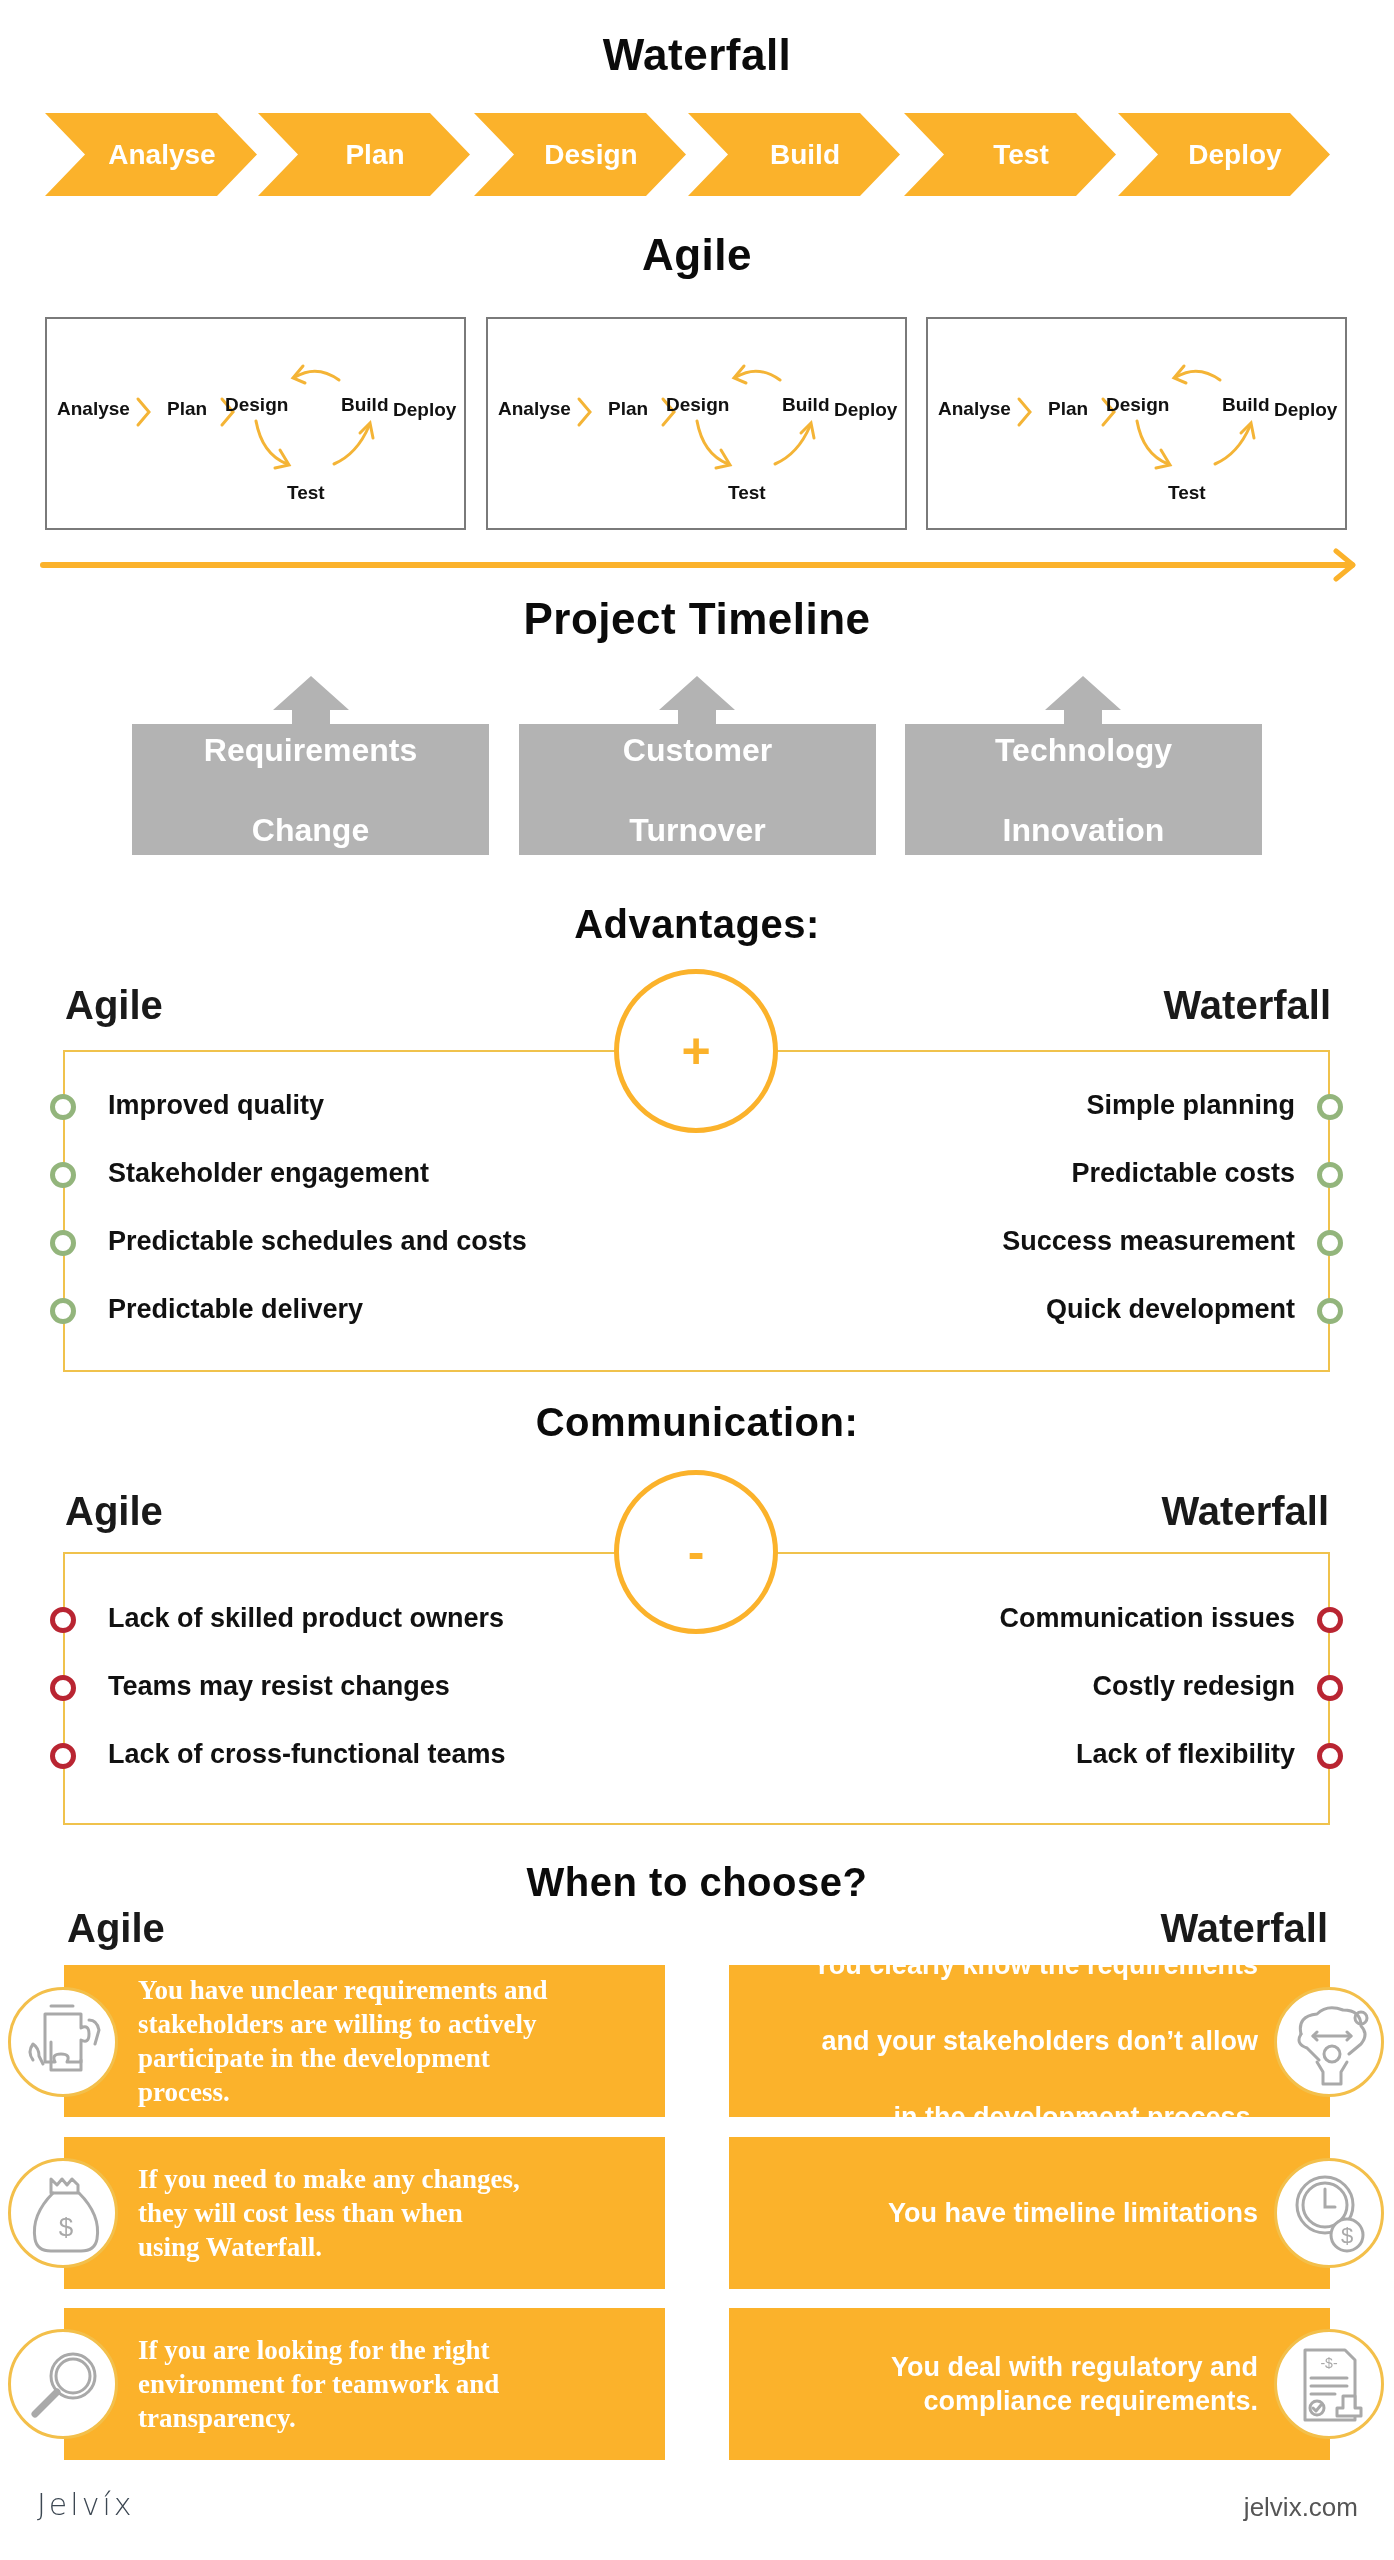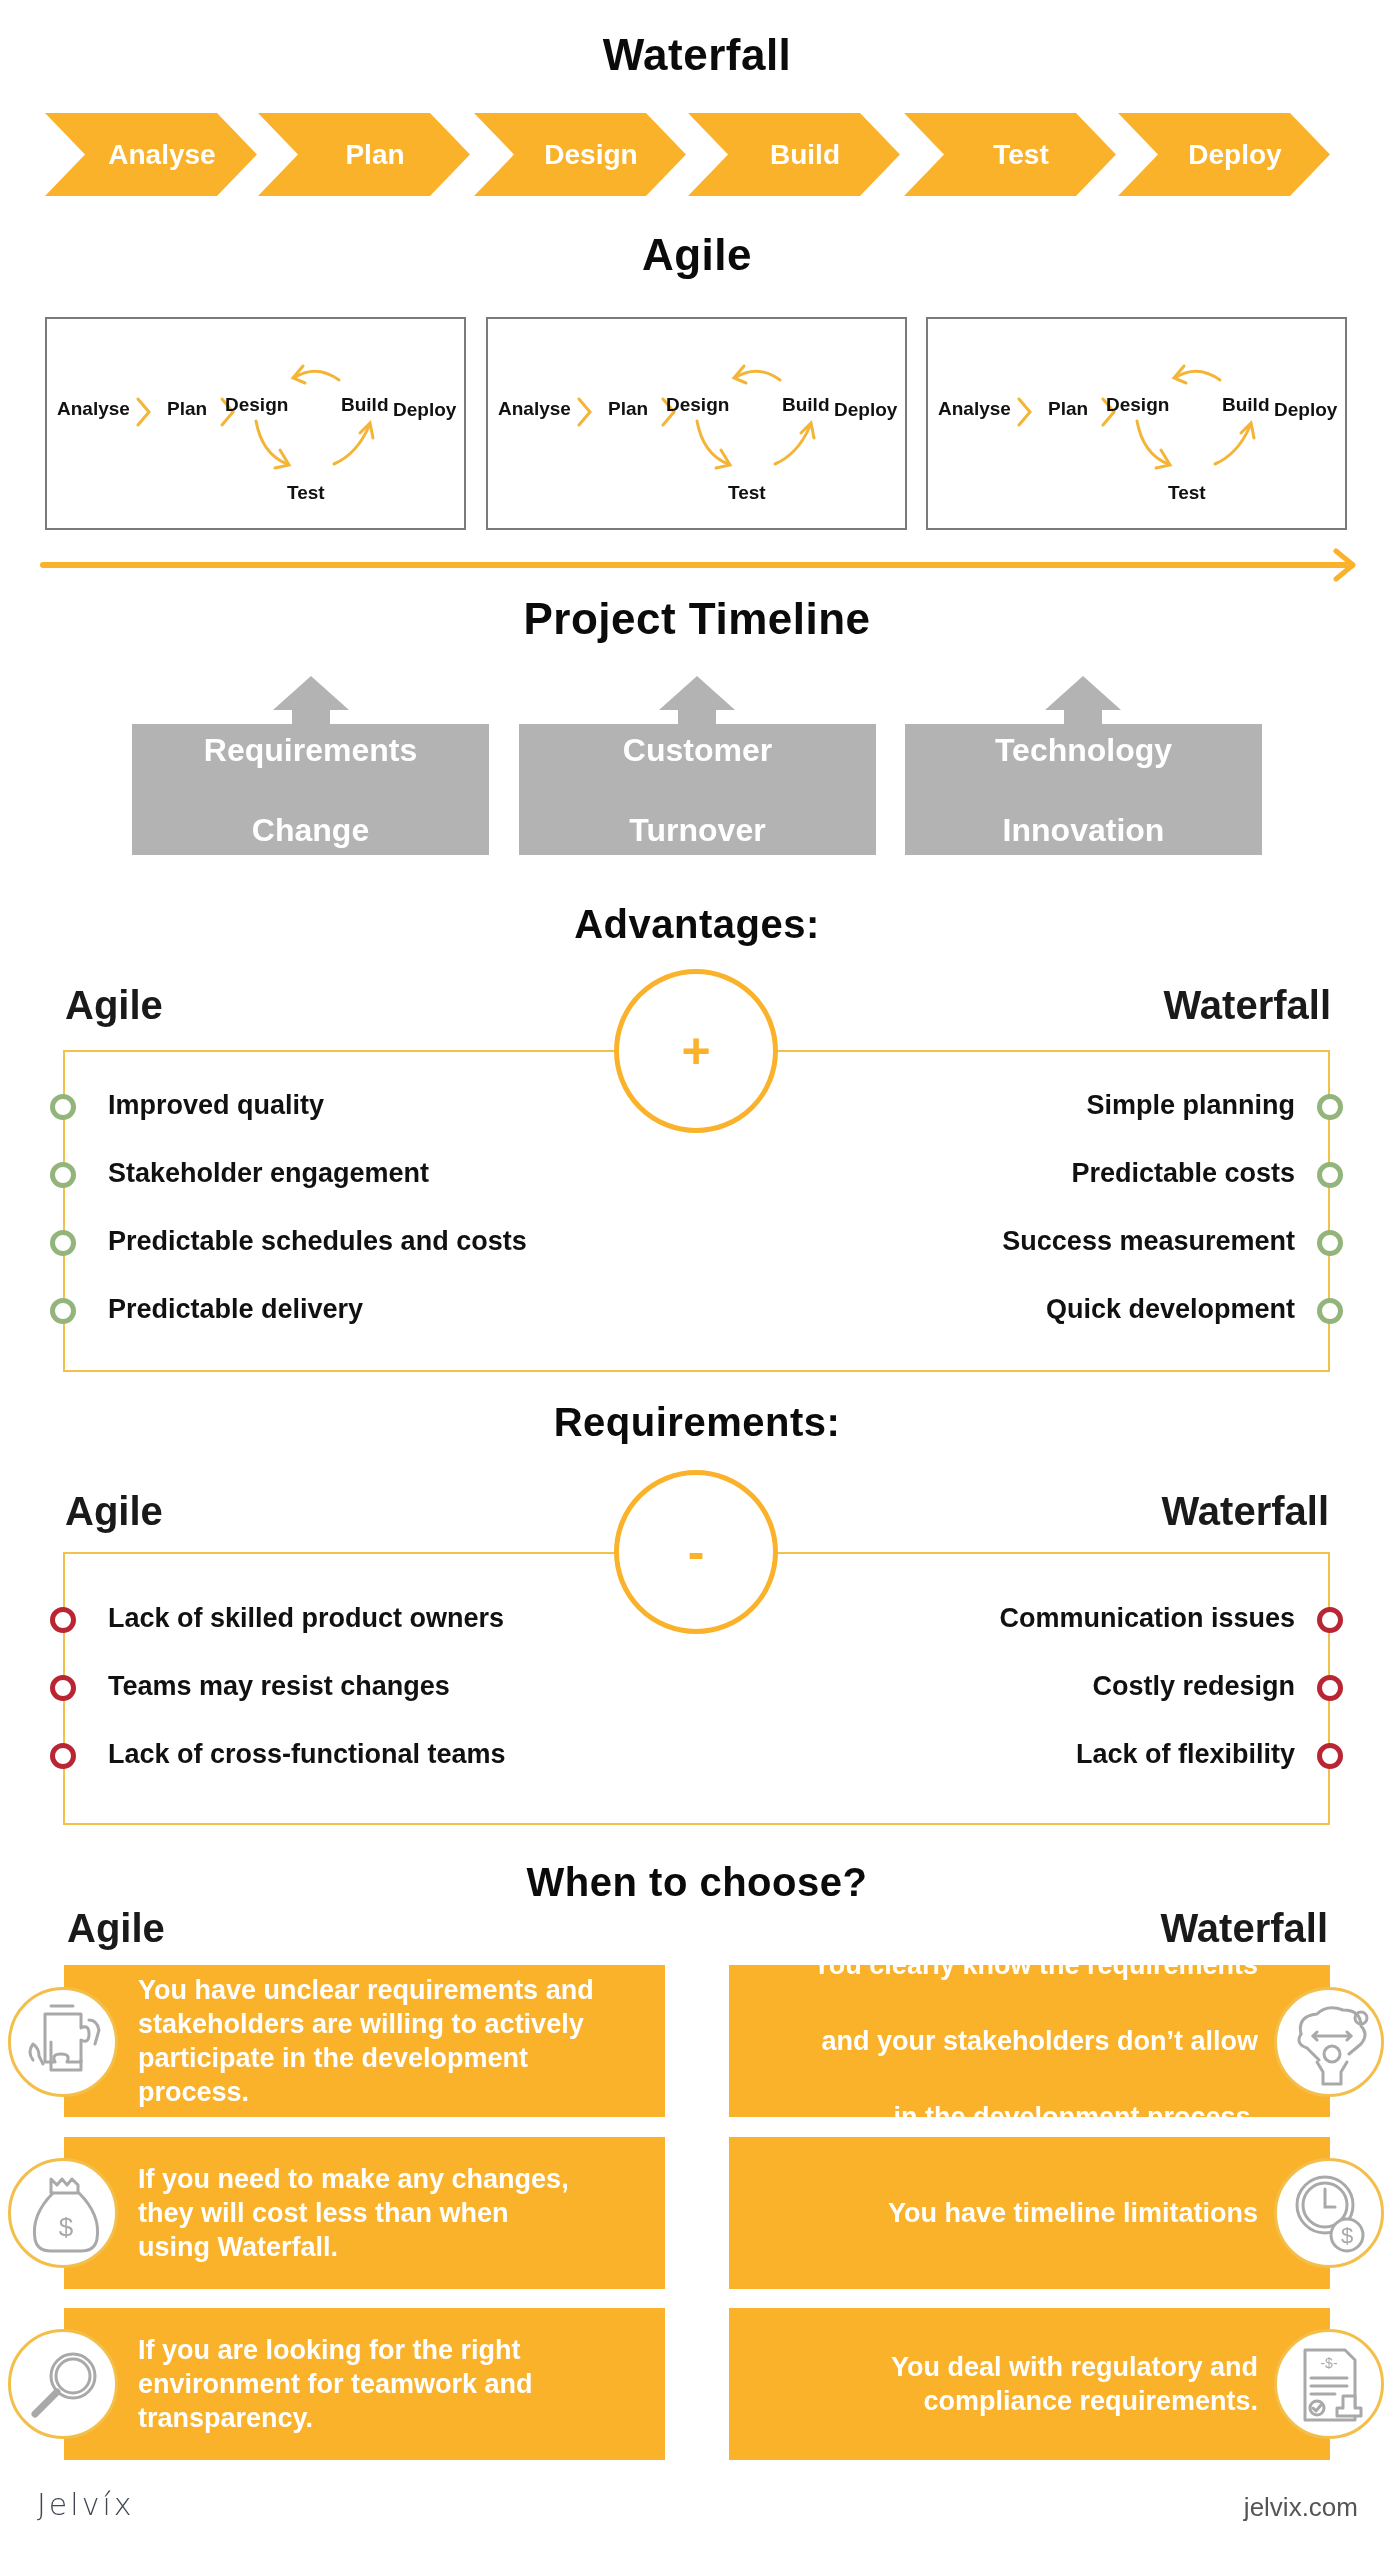--- a/index.html
+++ b/index.html
@@ -25,21 +25,21 @@
   .frame { position:absolute; left:63px; width:1267px; border:2px solid #f0c24c; border-width:2px; box-sizing:border-box; }
   .item { position:absolute; font-weight:700; font-size:27px; color:#111; white-space:nowrap; }
   .dot { position:absolute; width:26px; height:26px; border-radius:50%; box-sizing:border-box; background:#fff; }
   .dot.green { border:5px solid #93b57c; }
   .dot.red { border:5px solid #b92532; }
   .bigcircle { position:absolute; width:164px; height:164px; border-radius:50%; border:5px solid #fbb22b; box-sizing:border-box; background:#fff;
                display:flex; align-items:center; justify-content:center; color:#fbb22b; font-weight:700; }
   
   .cbox { position:absolute; width:601px; height:152px; background:#fbb22b; color:#fff; font-weight:700; font-size:27px; line-height:34px; box-sizing:border-box;
           display:flex; flex-direction:column; justify-content:center; }
-  .cbox.left { left:64px; padding-left:74px; padding-right:20px; }
+  .cbox.left { left:64px; padding-left:74px; padding-right:20px;font-family:Liberation Serif, serif; }
   .cbox.right { left:729px; padding-right:72px; padding-left:20px; text-align:right; }
   .icirc { position:absolute; width:110px; height:110px; border-radius:50%; background:#fff; border:3px solid #f3bf4a; box-sizing:border-box; }
   .icirc svg { position:absolute; left:0; top:0; }
   .footer-logo { position:absolute; left:37px; top:2487px; font-size:30px; color:#3c4752; letter-spacing:3px; font-family:"DejaVu Sans", sans-serif; font-weight:300; }
   .footer-url { position:absolute; right:36px; top:2492px; font-size:26px; color:#555; }
 </style>
 </head>
 <body>
 
 <div class="abs h1" style="top:30px;">Waterfall</div>
@@ -203,21 +203,21 @@
   <div class="dot green" style="left:1317px;top:1094px;"></div>
   <div class="item" style="right:99px;top:1090px;">Simple planning</div>
   <div class="dot green" style="left:1317px;top:1162px;"></div>
   <div class="item" style="right:99px;top:1158px;">Predictable costs</div>
   <div class="dot green" style="left:1317px;top:1230px;"></div>
   <div class="item" style="right:99px;top:1226px;">Success measurement</div>
   <div class="dot green" style="left:1317px;top:1298px;"></div>
   <div class="item" style="right:99px;top:1294px;">Quick development</div>
 </div>
 
-<div class="abs h1" style="top:1400px;font-size:40px;">Requirements:</div>
+<div class="abs h1" style="top:1400px;font-size:40px;">Communication:</div>
 <div class="abs h2" style="left:65px;top:1489px;">Agile</div>
 <div class="abs h2" style="right:65px;top:1489px;">Waterfall</div>
 
 <div class="frame" style="top:1552px;height:273px;"></div>
 <div class="bigcircle" style="left:614px;top:1470px;font-size:50px;">
   <span>-</span>
 </div>
 
 <div>
   <div class="dot red" style="left:50px;top:1607px;"></div>

